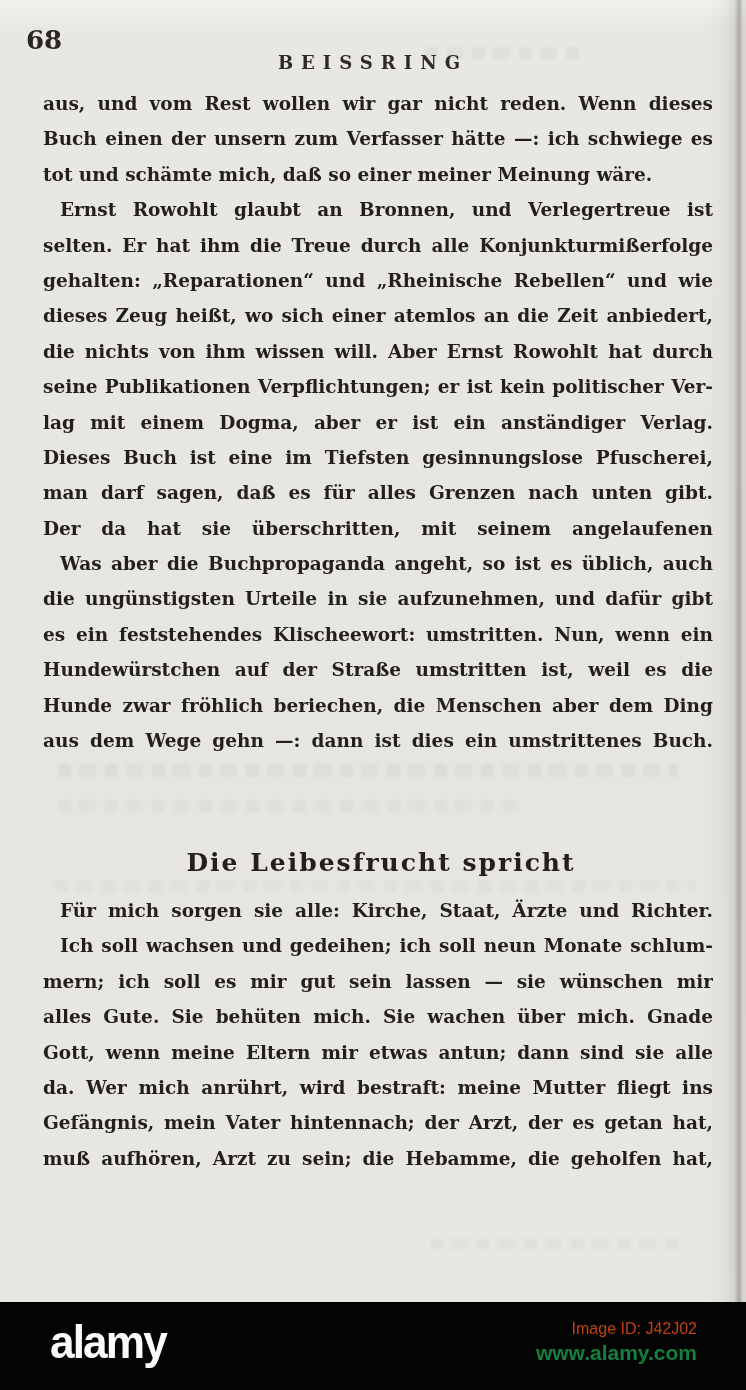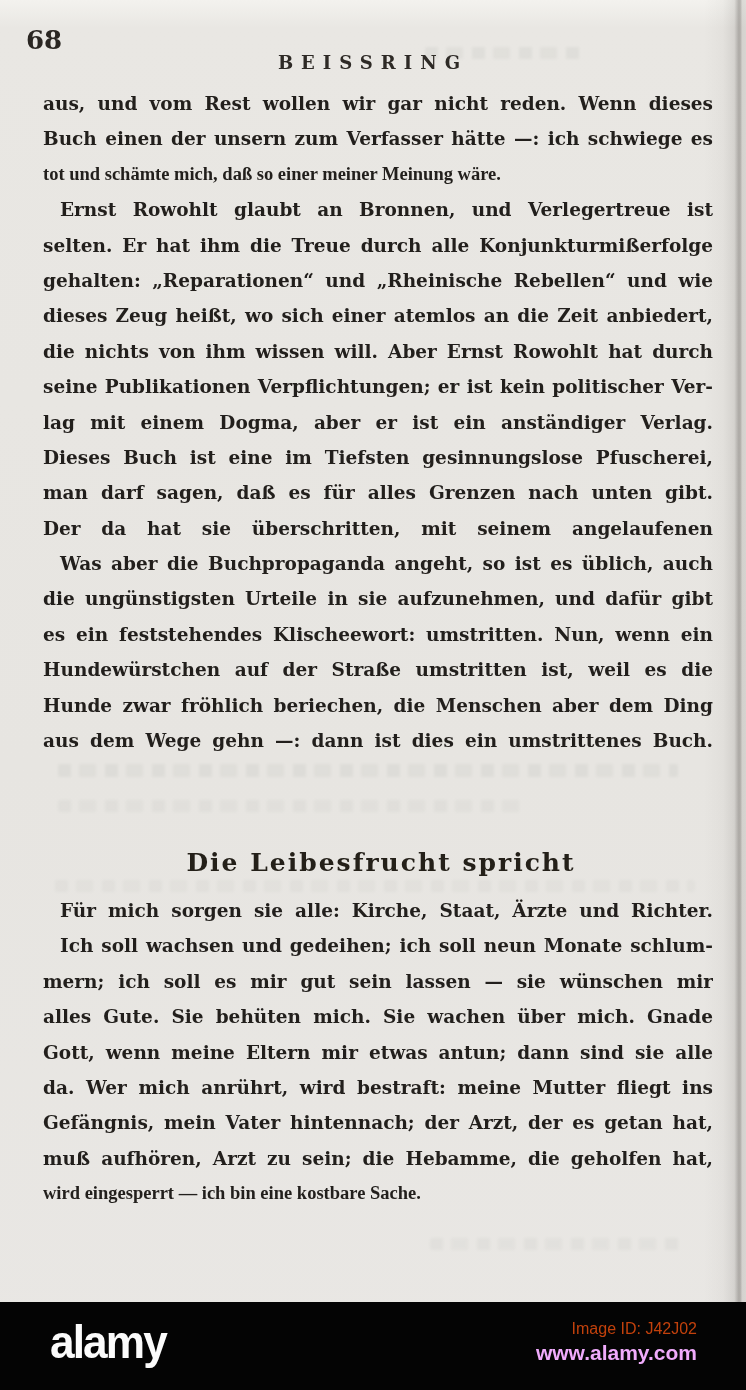--- a/index.html
+++ b/index.html
@@ -27,21 +27,21 @@
   .text-block{position:absolute;left:43px;width:670px;}
   .block-1{top:86px;}
   .block-2{top:893px;}
   .line{
     height:35.4px;line-height:35.4px;overflow:hidden;
     font-size:18.5px;font-weight:bold;
     text-align:justify;text-align-last:justify;
     color:#221f1c;
     white-space:normal;
   }
-  .line.end{text-align-last:left;font-family:Liberation Serif, serif;}
+  .line.end{text-align-last:left;}
   .line.indent{text-indent:17px;}
   .section-heading{
     position:absolute;left:0;top:836px;width:100%;margin:8px;
     text-align:center;
     font-size:25px;font-weight:bold;letter-spacing:2px;
     color:#242019;
     line-height:38px;
   }
   
   .ghost{
@@ -79,21 +79,21 @@
     color:#fbfbfb;
     transform:scaleX(0.94);transform-origin:left center;
   }
   .bar-right{
     position:absolute;right:49px;top:16px;text-align:right;
   }
   .bar-image-id{
     font-size:16px;color:#c2410c;line-height:22px;font-weight:normal;
   }
   .bar-url{
-    font-size:21px;color:#f0abfc;font-weight:bold;line-height:26px;
+    font-size:21px;color:#15803d;font-weight:bold;line-height:26px;
   }
 </style>
 </head>
 <body>
 
 <div class="photo">
 
   <div class="page-number">68</div>
   <div class="running-header">BEISSRING</div>
   <div class="ghost ghost-header"></div>
@@ -138,21 +138,20 @@
       <div class="line indent">Für mich sorgen sie alle: Kirche, Staat, Ärzte und Richter.</div>
     </div>
     <div>
       <div class="line indent">Ich soll wachsen und gedeihen; ich soll neun Monate schlum-</div>
       <div class="line">mern; ich soll es mir gut sein lassen — sie wünschen mir</div>
       <div class="line">alles Gute. Sie behüten mich. Sie wachen über mich. Gnade</div>
       <div class="line">Gott, wenn meine Eltern mir etwas antun; dann sind sie alle</div>
       <div class="line">da. Wer mich anrührt, wird bestraft: meine Mutter fliegt ins</div>
       <div class="line">Gefängnis, mein Vater hintennach; der Arzt, der es getan hat,</div>
       <div class="line">muß aufhören, Arzt zu sein; die Hebamme, die geholfen hat,</div>
-      <div class="line end">wird eingesperrt — ich bin eine kostbare Sache.</div>
     </div>
   </div>
 
   <div class="edge-shadow"></div>
 
   <div class="alamy-bar">
     <div class="alamy-logo">alamy</div>
     <div class="bar-right">
       <div class="bar-image-id">Image ID: J42J02</div>
       <div class="bar-url">www.alamy.com</div>

